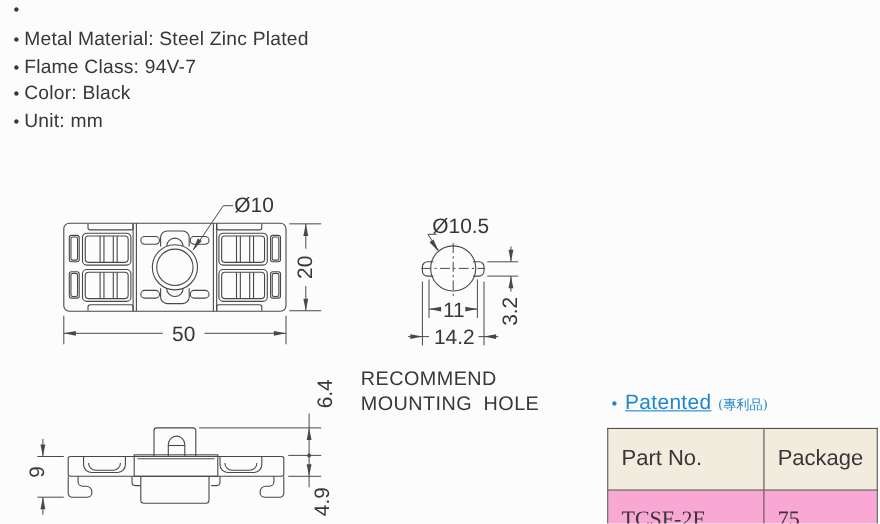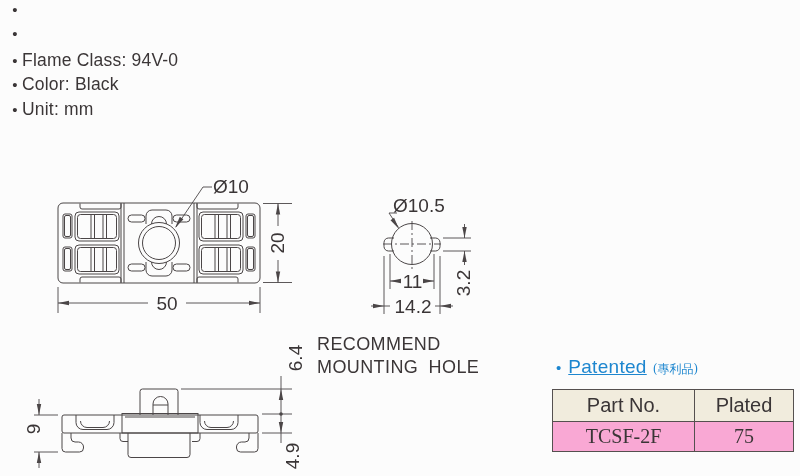--- a/index.html
+++ b/index.html
@@ -8,41 +8,41 @@
     background:#fcfcfc;
     font-family:"Liberation Sans","DejaVu Sans",sans-serif;
     color:#3b3637;
   }
   
   .spec-list{position:absolute;left:8px;top:1px;}
   .spec-line{display:flex;align-items:baseline;height:24.4px;font-size:17.5px;letter-spacing:.2px;}
   .spec-line .dot{width:14px;text-align:center;font-size:15px;flex:0 0 14px;}
   
   .recommend{
-    position:absolute;left:317px;top:333px;
+    position:absolute;left:328px;top:333px;
     font-size:18px;line-height:22.5px;letter-spacing:.4px;word-spacing:5px;
     color:#3b3637;
   }
   
   .patented{
     position:absolute;left:556px;top:356px;
     font-size:19px;color:#1d86cf;display:flex;align-items:baseline;
   }
   .patented .dot{font-size:15px;margin-right:7px;}
   .patented .lbl{letter-spacing:.3px;text-decoration:underline;}
   .patented .cjk{margin-left:6px;font-family:"DejaVu Serif","Liberation Serif",serif;font-size:12px;}
   
   .part-table{
     position:absolute;left:552px;top:389px;
     border-collapse:collapse;table-layout:fixed;
     font-size:20px;color:#3a3536;
   }
   .part-table td,.part-table th{
-    border:1.6px solid #55504f;text-align:center;
-    font-weight:normal;padding:0;
+    border:1.6px solid #55504f;text-align:left;
+    font-weight:normal;padding:12px;
   }
   .part-table th{background:#f1ecdd;height:31px;}
   .part-table td{background:#f9a8d4;height:29px;font-family:Liberation Serif, serif;}
   .col-part{width:142px;}
   .col-pkg{width:99px;}
   
   svg{position:absolute;left:0;top:0;}
   .ln{stroke:#4b4647;stroke-width:1;fill:none;}
   .dim{stroke:#4b4647;stroke-width:.9;fill:none;}
   .cl{stroke:#4b4647;stroke-width:.9;fill:none;stroke-dasharray:9 3 2 3;}
@@ -51,24 +51,25 @@
 </style>
 </head>
 <body>
 
 <div class="spec-list">
   <div class="spec-line">
     <span class="dot">•</span>
   </div>
   <div class="spec-line">
     <span class="dot">•</span>
-  </div>
-  <div class="spec-line">
-    <span class="dot">•</span>
-    <span>Flame Class: 94V-0</span>
+    <span>Metal Material: Steel Zinc Plated</span>
+  </div>
+  <div class="spec-line">
+    <span class="dot">•</span>
+    <span>Flame Class: 94V-7</span>
   </div>
   <div class="spec-line">
     <span class="dot">•</span>
     <span>Color: Black</span>
   </div>
   <div class="spec-line">
     <span class="dot">•</span>
     <span>Unit: mm</span>
   </div>
 </div>
@@ -257,20 +258,20 @@
 </div>
 
 <table class="part-table">
   <colgroup>
       <col class="col-part">
       <col class="col-pkg">
     </colgroup>
   <tbody>
       <tr>
     <th>Part No.</th>
-    <th>Plated</th>
+    <th>Package</th>
   </tr>
   <tr>
     <td>TCSF-2F</td>
     <td>75</td>
   </tr>
 </tbody>
   </table>
 
 </body></html>

